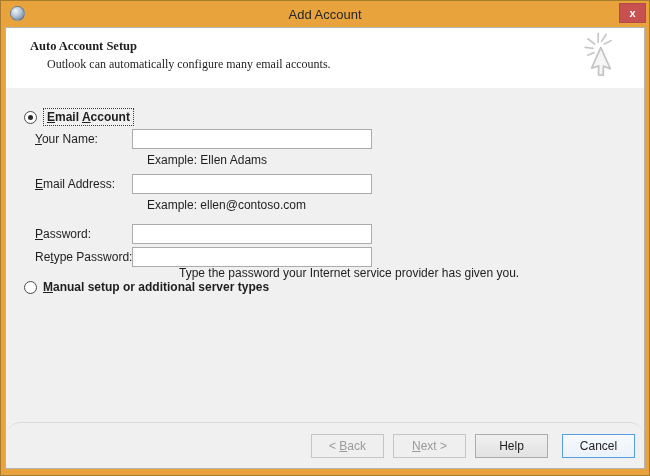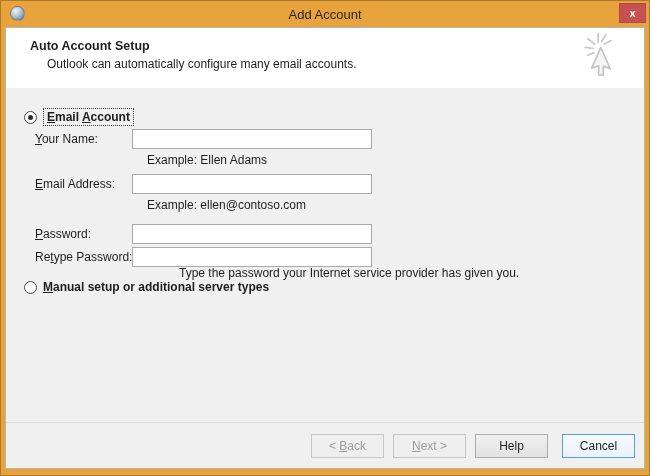--- a/index.html
+++ b/index.html
@@ -37,21 +37,21 @@
     cursor:default;line-height:1;
   }
   
   .dialog-inner{
     position:absolute;left:4px;right:4px;top:26px;bottom:6px;
     background:#F0F0F0;border:1px solid #B5B5B5;box-sizing:border-box;
   }
   
   .header{
     position:absolute;top:0;left:0;right:0;height:68px;
-    background:#FFFFFF;border-bottom:1px solid #D6D6D6;box-sizing:border-box;
+    background:#FFFFFF;border-bottom:1px solid #D6D6D6;box-sizing:border-box;font-family:Liberation Serif, serif;
   }
   .header-title{
     position:absolute;left:24px;top:11px;
     font-size:12.5px;font-weight:bold;color:#1E1E1E;
   }
   .header-subtitle{
     position:absolute;left:41px;top:29px;
     font-size:12px;color:#1E1E1E;
   }
   .wizard-icon{
@@ -85,21 +85,21 @@
     outline:none;
   }
   .hint{
     position:absolute;left:141px;font-size:12px;color:#1E1E1E;white-space:nowrap;
   }
   
   .footer{
     position:absolute;left:0;right:0;bottom:0;height:46px;
     border-top:1px solid #DCDCDC;background:#F0F0F0;
     display:flex;align-items:center;justify-content:flex-end;
-    padding-right:9px;box-sizing:border-box;
+    padding-right:9px;box-sizing:border-box;border-radius:15px;
   }
   .btn{
     width:73px;height:24px;margin-left:9px;
     font-family:"Liberation Sans",sans-serif;font-size:12px;
     display:flex;align-items:center;justify-content:center;
     box-sizing:border-box;white-space:nowrap;cursor:default;
   }
   .btn.disabled{
     background:#EFEFEF;border:1px solid #C6C6C6;color:#9B9B9B;
   }

